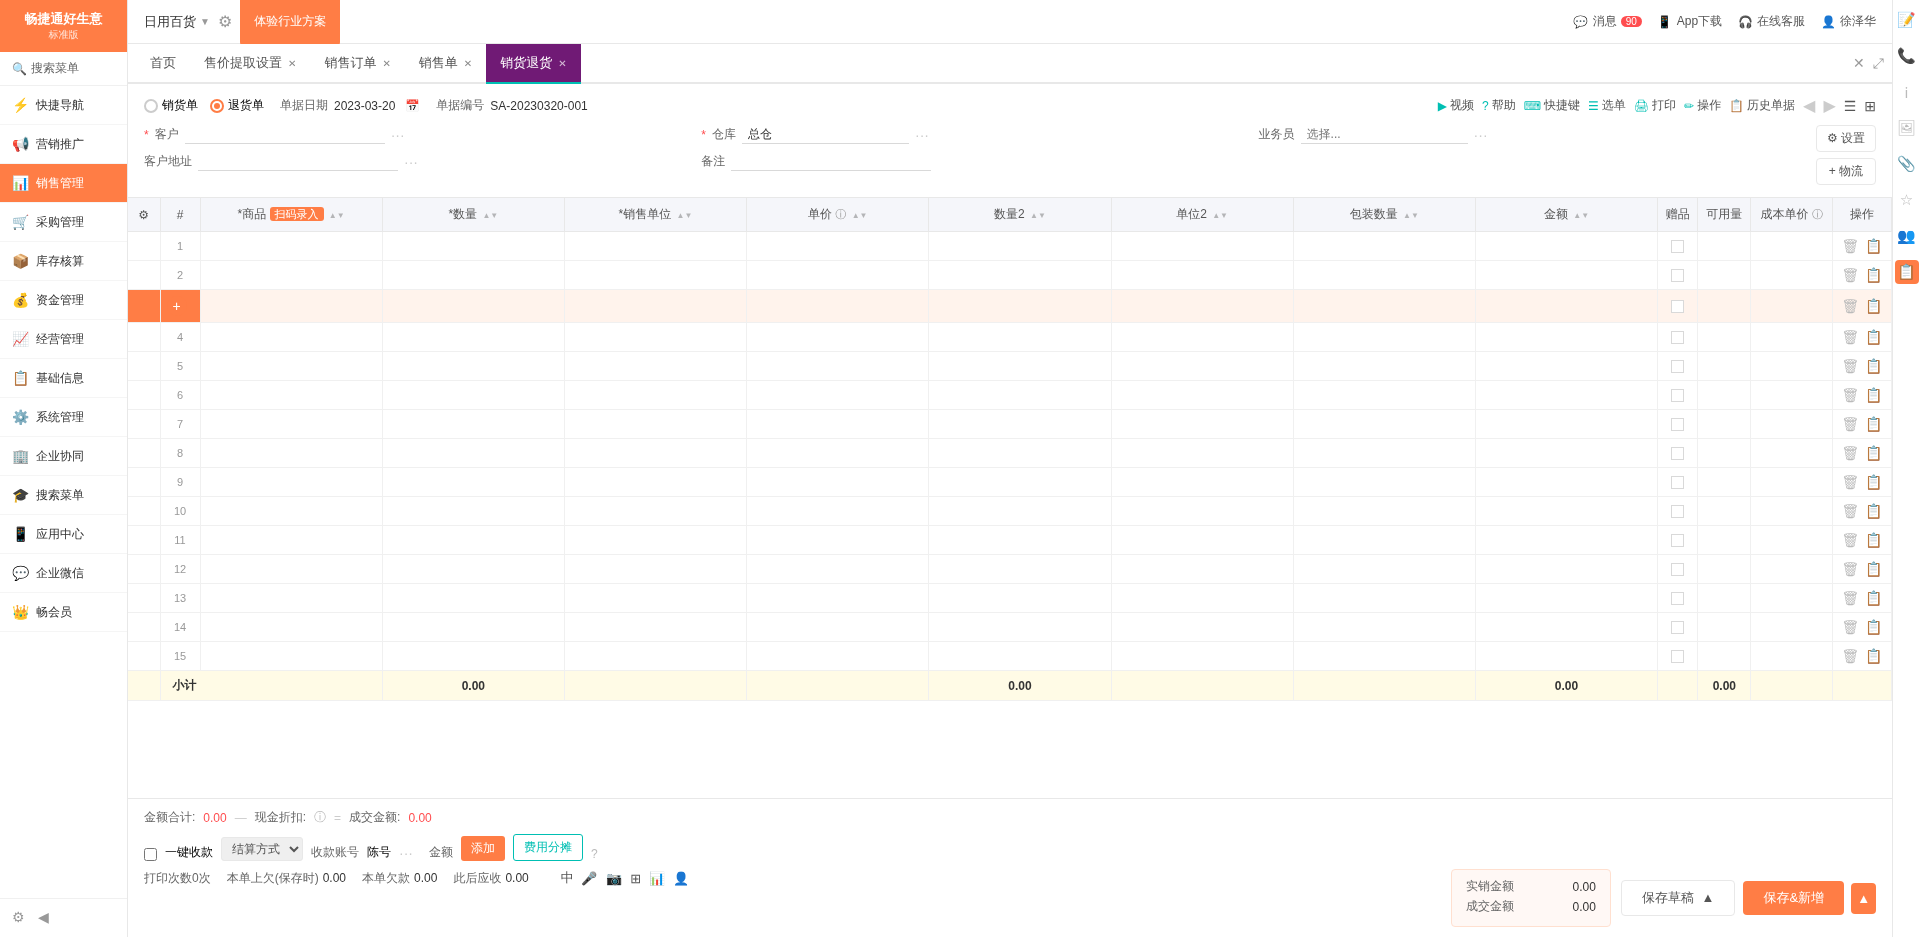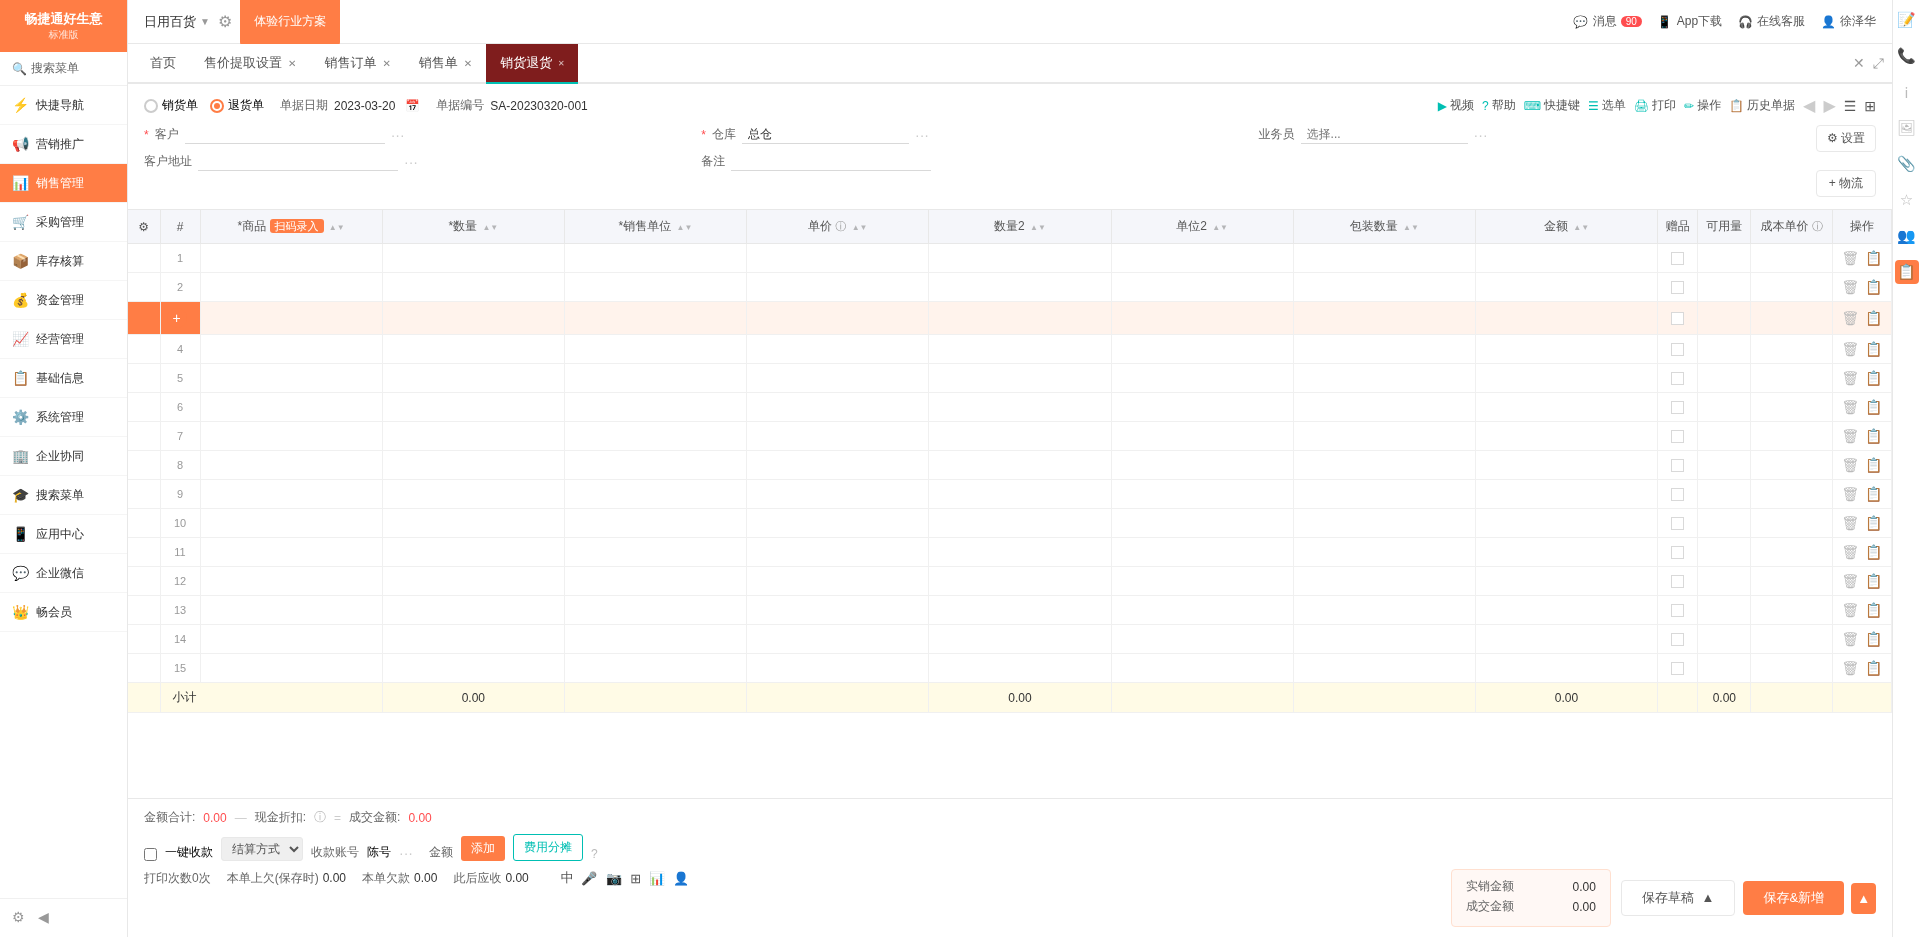--- a/index.html
+++ b/index.html
@@ -29,21 +29,21 @@
     .topbar-dropdown-arrow { color: #999; font-size: 10px; }
     .topbar-settings-icon { color: #999; cursor: pointer; font-size: 16px; }
     .topbar-btn { background: #ff7d45; color: #fff; border: none; padding: 16px 14px; border-radius: 4px; cursor: pointer; font-size: 12px; }
     .topbar-right { display: flex; align-items: center; gap: 16px; color: #555; font-size: 12px; cursor: pointer; }
     .topbar-right-item { display: flex; align-items: center; gap: 4px; }
     .notification-badge { background: #ff4d4f; color: #fff; border-radius: 10px; padding: 0 5px; font-size: 10px; min-width: 18px; text-align: center; }
 
     
     .tabs { display: flex; align-items: center; background: #fff; border-bottom: 2px solid #e8e8e8; flex-shrink: 0; padding: 0 8px; }
     .tab { display: flex; align-items: center; padding: 10px 14px; cursor: pointer; color: #555; font-size: 13px; border-bottom: 2px solid transparent; margin-bottom: -2px; white-space: nowrap; }
-    .tab.active { color: #fff; background: #7f1d1d; border-bottom: 2px solid #00bfb3; font-family: Liberation Mono, monospace; }
+    .tab.active { color: #fff; background: #701a75; border-bottom: 2px solid #00bfb3; }
     .tab-close { margin-left: 6px; font-size: 10px; color: inherit; opacity: 0.7; }
     .tabs-end { margin-left: auto; display: flex; align-items: center; gap: 8px; color: #999; font-size: 14px; cursor: pointer; }
 
     
     .content { flex: 1; overflow-y: auto; background: #f5f6fa; display: flex; flex-direction: column; }
 
     
     .form-area { background: #fff; padding: 12px 16px; border-bottom: 1px solid #e8e8e8; flex-shrink: 0; }
     .form-toolbar { display: flex; align-items: center; justify-content: space-between; margin-bottom: 10px; }
     .form-toolbar-left { display: flex; align-items: center; gap: 16px; }
@@ -78,21 +78,21 @@
     tr.highlighted td { background: #fff3ec; }
     tr.highlighted td:first-child { background: #ff7d45; color: #fff; }
     .row-num { color: #999; font-size: 11px; }
     .checkbox-cell { display: flex; align-items: center; justify-content: center; }
     .checkbox { width: 13px; height: 13px; border: 1px solid #d9d9d9; background: #fff; display: flex; align-items: center; justify-content: center; cursor: pointer; }
     .action-cell { display: flex; align-items: center; justify-content: center; gap: 6px; }
     .action-icon { color: #bbb; cursor: pointer; font-size: 14px; }
     .add-row-btn { background: #ff7d45; color: #fff; width: 20px; height: 20px; border-radius: 50%; border: none; cursor: pointer; display: flex; align-items: center; justify-content: center; font-size: 14px; }
 
     
-    .subtotal-row td { background: #fffbe6 !important; font-weight: 400; color: #333; margin-top: 7px; }
+    .subtotal-row td { background: #fffbe6 !important; font-weight: 700; color: #333; margin-top: 7px; }
     .subtotal-row td:first-child { color: #555; }
 
     
     .bottom-area { background: #fff; padding: 10px 16px; border-top: 1px solid #e8e8e8; flex-shrink: 0; }
     .bottom-row1 { display: flex; align-items: center; gap: 8px; font-size: 12px; color: #333; margin-bottom: 8px; }
     .bottom-row1 .money-label { color: #666; }
     .bottom-row1 .money-value { color: #ff4d4f; font-weight: 500; }
     .bottom-row1 .separator { color: #ccc; }
     .bottom-row2 { display: flex; align-items: flex-end; gap: 8px; font-size: 12px; }
     .checkout-checkbox { width: 13px; height: 13px; border: 1px solid #d9d9d9; }
@@ -351,21 +351,21 @@
             <input class="form-input" style="min-width: 200px;">
           </div>
         </div>
         <div style="flex:1; display:flex; flex-direction:column; gap:8px;">
           <div class="form-item">
             <span class="label">业务员</span>
             <input class="form-input" style="min-width: 160px;" placeholder="选择...">
             <span class="form-dots">···</span>
           </div>
         </div>
-        <div style="display:flex; flex-direction:column; gap:18px; flex-shrink:0;">
+        <div style="display:flex; flex-direction:column; gap:6px; flex-shrink:0;">
           <button class="btn-setting">⚙ 设置</button>
           <button class="btn-logistics">+ 物流</button>
         </div>
       </div>
     </div>
 
     <div class="table-container">
       <div class="table-wrap">
         <table>
           <thead>

